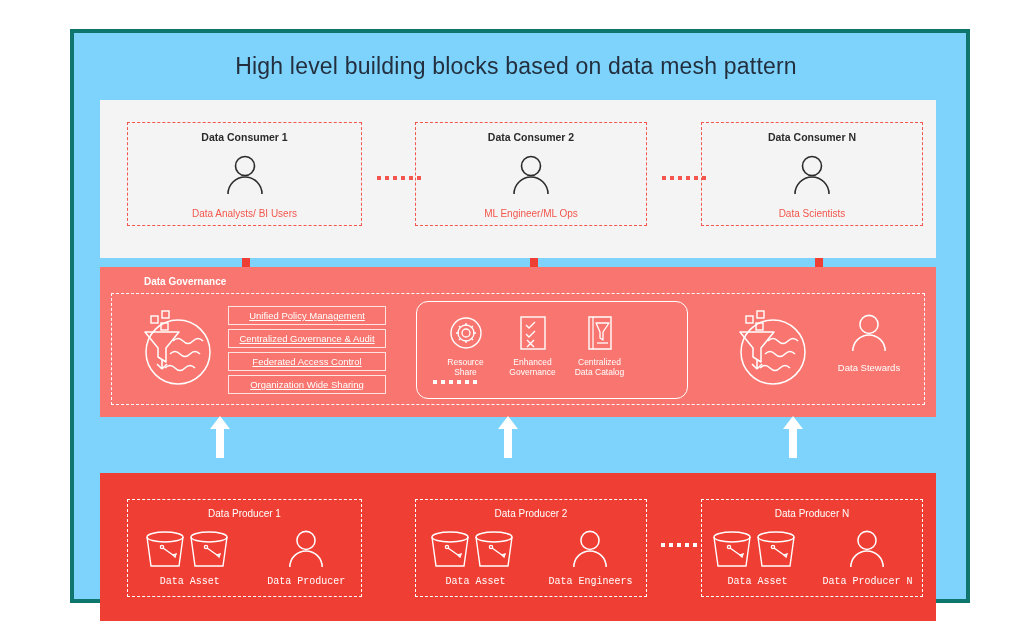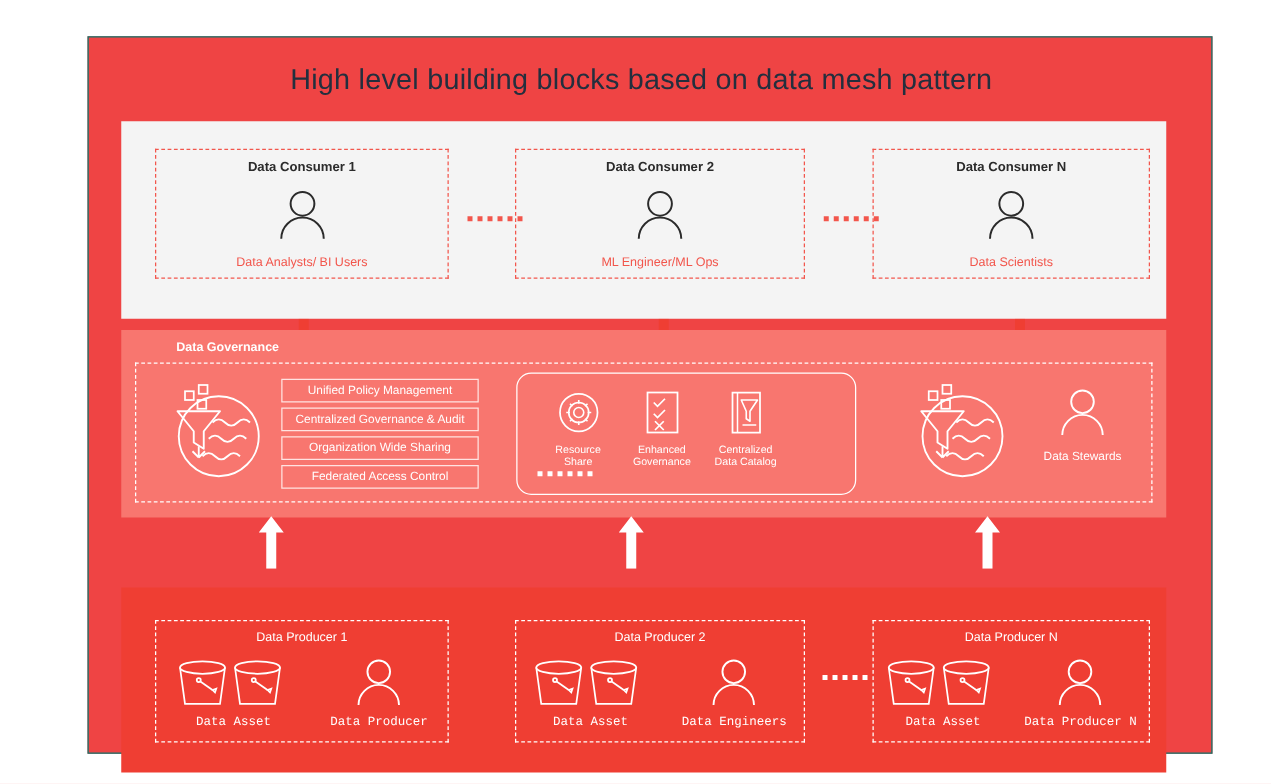--- a/index.html
+++ b/index.html
@@ -1,19 +1,19 @@
 <!DOCTYPE html>
 <html><head>
 <meta charset="utf-8">
 <style>
   html,body{margin:0;padding:0;background:#ffffff;}
   body{width:1024px;height:627px;font-family:"Liberation Sans",sans-serif;overflow:hidden;}
 
   .canvas{position:absolute;left:70px;top:29px;width:900px;height:574px;
-          border:1px solid #0f766e;background:#ef4444;box-sizing:border-box;}
+          border:4px solid #0f766e;background:#7dd3fc;box-sizing:border-box;}
 
   .title{position:absolute;left:0;top:20px;width:884px;text-align:center;
          font-size:23px;color:#232f3e;letter-spacing:.2px;}
 
   
   .consumer-band{position:absolute;left:26px;top:67px;width:836px;height:158px;background:#f4f4f4;}
   .consumer-box{position:absolute;top:22px;height:104px;border:1.6px dashed #f2564c;box-sizing:border-box;}
   .cb1{left:27px;width:235px;}
   .cb2{left:315px;width:232px;}
   .cb3{left:601px;width:222px;}
@@ -36,21 +36,21 @@
   
   .gov-band{position:absolute;left:26px;top:234px;width:836px;height:150px;background:#f8766f;}
   .gov-title{position:absolute;left:12px;top:9px;font-size:10px;color:#ffffff;font-weight:bold;padding-left:32px;}
   .gov-inner{position:absolute;left:11px;top:26px;width:814px;height:112px;
              border:1.6px dashed #ffffff;box-sizing:border-box;}
 
   .lake-left{position:absolute;left:25px;top:14px;}
   .pills{position:absolute;left:116px;top:12px;width:158px;}
   .pill{height:19px;border:1px solid #ffe3e1;box-sizing:border-box;margin-bottom:4px;
         display:flex;align-items:center;justify-content:center;
-        font-size:9.5px;color:#ffffff;}
+        font-size:9.5px;color:#ffffff;text-decoration:underline;}
 
   .svc-card{position:absolute;left:304px;top:7px;width:272px;height:98px;
             border:1.3px solid #ffffff;border-radius:12px;box-sizing:border-box;}
   .svc-row{position:absolute;left:22px;top:10px;display:flex;gap:14px;}
   .svc{width:53px;text-align:center;}
   .svc-ico{height:42px;display:flex;align-items:center;justify-content:center;}
   .svc-txt{font-size:8.5px;color:#ffffff;line-height:10px;margin-top:3px;}
   .svc-dots{position:absolute;left:16px;bottom:14px;display:flex;gap:4px;}
   .svc-dots i{width:4px;height:4px;background:#ffffff;display:block;}
 
@@ -156,22 +156,22 @@
         <path d="M8 24h34L29 40v14l-8-5V40z" fill="none" stroke="#ffffff" stroke-width="1.5" stroke-linejoin="round"></path>
         <path d="M25 52v9m0 0l-5-5m5 5l5-5" fill="none" stroke="#ffffff" stroke-width="1.5"></path>
         <path d="M36 33q5-5 10 0t10 0t10 0" fill="none" stroke="#ffffff" stroke-width="1.5"></path>
         <path d="M33 46q5-5 10 0t10 0t10 0" fill="none" stroke="#ffffff" stroke-width="1.5"></path>
         <path d="M28 60q5-5 10 0t10 0t10 0" fill="none" stroke="#ffffff" stroke-width="1.5"></path>
       </svg>
 
       <div class="pills">
         <div class="pill">Unified Policy Management</div>
         <div class="pill">Centralized Governance &amp; Audit</div>
+        <div class="pill">Federated Access Control</div>
         <div class="pill">Organization Wide Sharing</div>
-        <div class="pill">Federated Access Control</div>
       </div>
 
       <div class="svc-card">
         <div class="svc-row">
 
 
           <div class="svc">
             <div class="svc-ico">
               <svg width="34" height="34" viewBox="0 0 34 34">
                 <circle cx="17" cy="17" r="15" fill="none" stroke="#ffffff" stroke-width="1.4"></circle>

